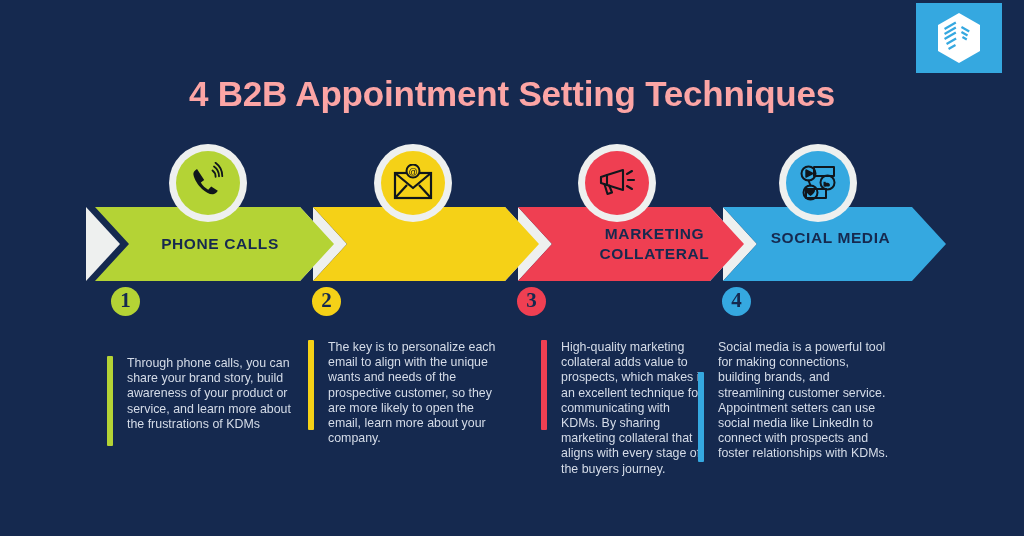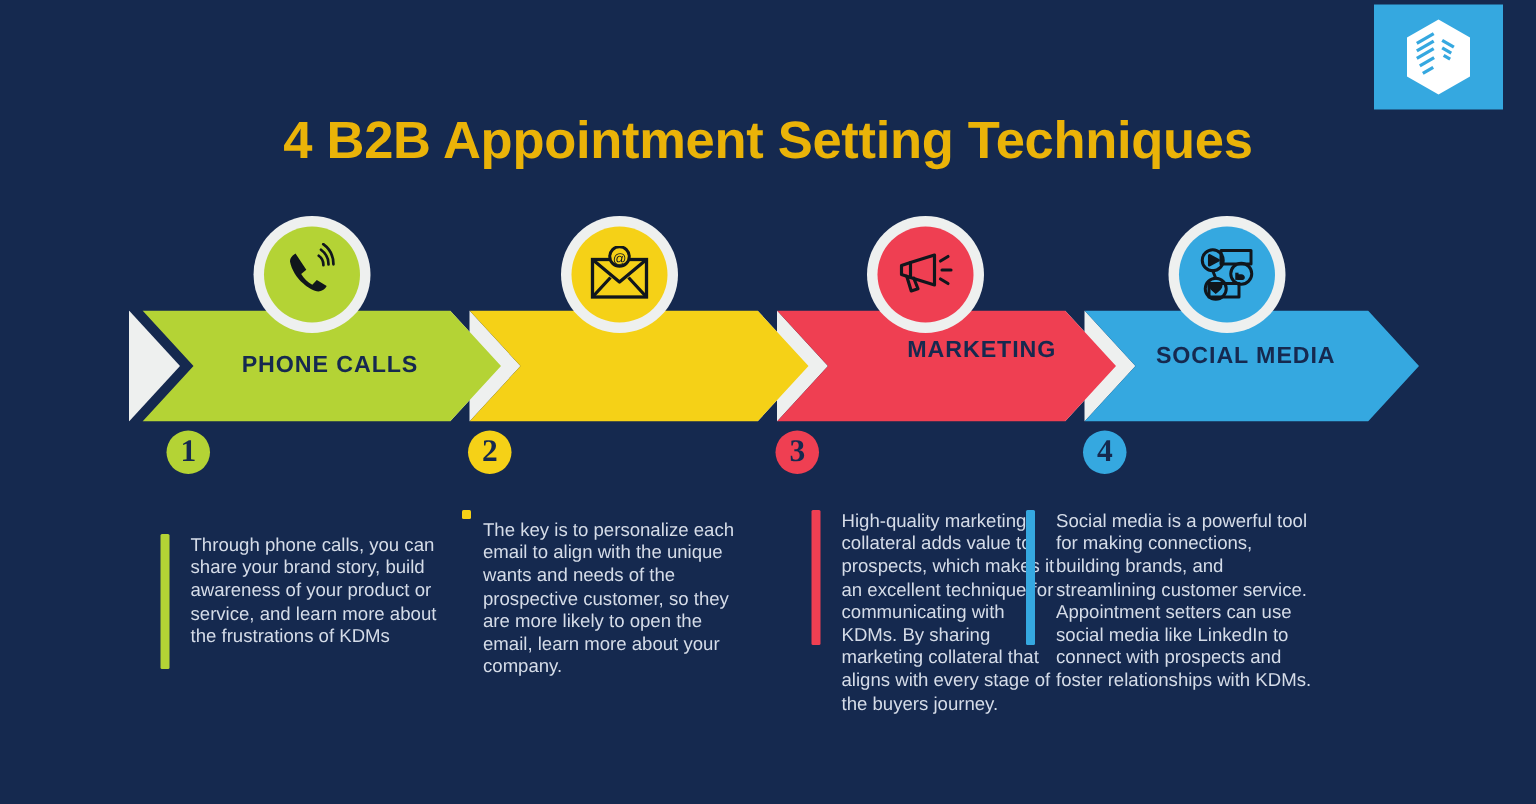--- a/index.html
+++ b/index.html
@@ -37,21 +37,21 @@
   }
   .logo-box svg { display: block; }
 
   
   .title {
     position: absolute;
     left: 0;
     top: 74px;
     width: 1024px;
     text-align: center;
-    color: #eab308;
+    color: #fca5a5;
     font-size: 35px;
     font-weight: bold;
     letter-spacing: -0.2px;
     font-family: "Liberation Sans", sans-serif;
   }
 
   
   .band {
     position: absolute;
     left: 0;
@@ -174,20 +174,21 @@
 
       <polygon points="723,0 912,0 946,37 912,74 723,74 757,37" fill="#35a8e0"></polygon>
     </svg>
   </div>
 
   <div class="arrow-label" style="left:130px; top:234px; width:180px;">PHONE CALLS</div>
 
 
   <div class="arrow-label" style="left:577px; top:224px; width:155px;">
     <div>MARKETING</div>
+    <div>COLLATERAL</div>
   </div>
 
   <div class="arrow-label" style="left:748px; top:228px; width:165px;">SOCIAL MEDIA</div>
 
   <div class="icon-circle" style="left:169px; top:144px;">
     <div class="icon-inner" style="background:#b4d335;">
       <svg width="42" height="42" viewBox="0 0 42 42">
         <path d="M10 7c-2.4 1.4-4 3.6-3.6 5.6 0.9 5 4.4 10.5 8.6 14.3 3.6 3.3 8.1 5.8 11.2 5.3 2-0.3 3.6-1.7 4.6-3.5l-6.6-4.1-3 3.2c-2.9-1.6-5.6-4.2-7.4-7.2l3.4-2.7z" fill="#10161c"></path>
         <g fill="none" stroke="#10161c" stroke-width="1.8" stroke-linecap="round">
           <path d="M25.5 8.5a7.5 7.5 0 0 1 3.1 6.3"></path>
@@ -255,28 +256,28 @@
   </div>
   <div class="num-circle" style="left:722px; top:287px; background:#35a8e0;">
     <span>4</span>
   </div>
 
   <div class="desc" style="left:107px; top:356px; width:196px;">
     <div class="desc-bar" style="background:#b4d335; height:90px;"></div>
     <div class="desc-text">Through phone calls, you can share your brand story, build awareness of your product or service, and learn more about the frustrations of KDMs</div>
   </div>
 
-  <div class="desc" style="left:308px; top:340px; width:196px;flex-direction:column;">
+  <div class="desc" style="left:308px; top:340px; width:196px;">
     <div class="desc-bar" style="background:#f5d117; height:90px;"></div>
     <div class="desc-text">The key is to personalize each email to align with the unique wants and needs of the prospective customer, so they are more likely to open the email, learn more about your company.</div>
   </div>
 
   <div class="desc" style="left:513px; top:340px; width:196px;padding-left:28px;">
     <div class="desc-bar" style="background:#ef3f52; height:90px;"></div>
     <div class="desc-text">High-quality marketing collateral adds value to prospects, which makes it an excellent technique for communicating with KDMs. By sharing marketing collateral that aligns with every stage of the buyers journey.</div>
   </div>
 
-  <div class="desc" style="left:684px; top:340px; width:196px;">
+  <div class="desc" style="left:698px; top:340px; width:196px;align-items:flex-end;">
     <div class="desc-bar" style="background:#35a8e0; height:90px;"></div>
     <div class="desc-text">Social media is a powerful tool for making connections, building brands, and streamlining customer service. Appointment setters can use social media like LinkedIn to connect with prospects and foster relationships with KDMs.</div>
   </div>
 
 </div>
 
 </body></html>

